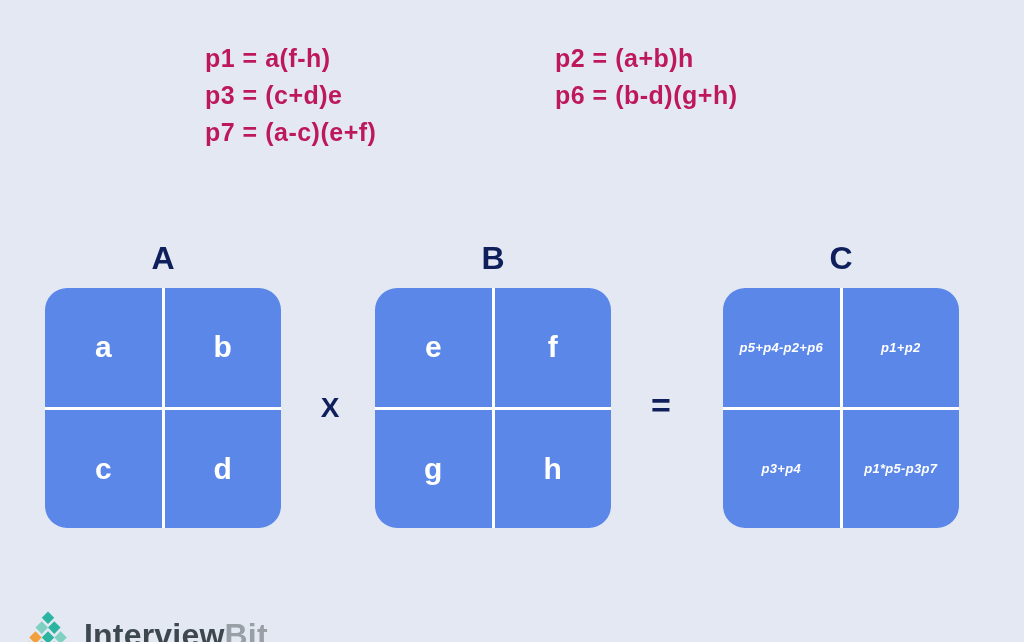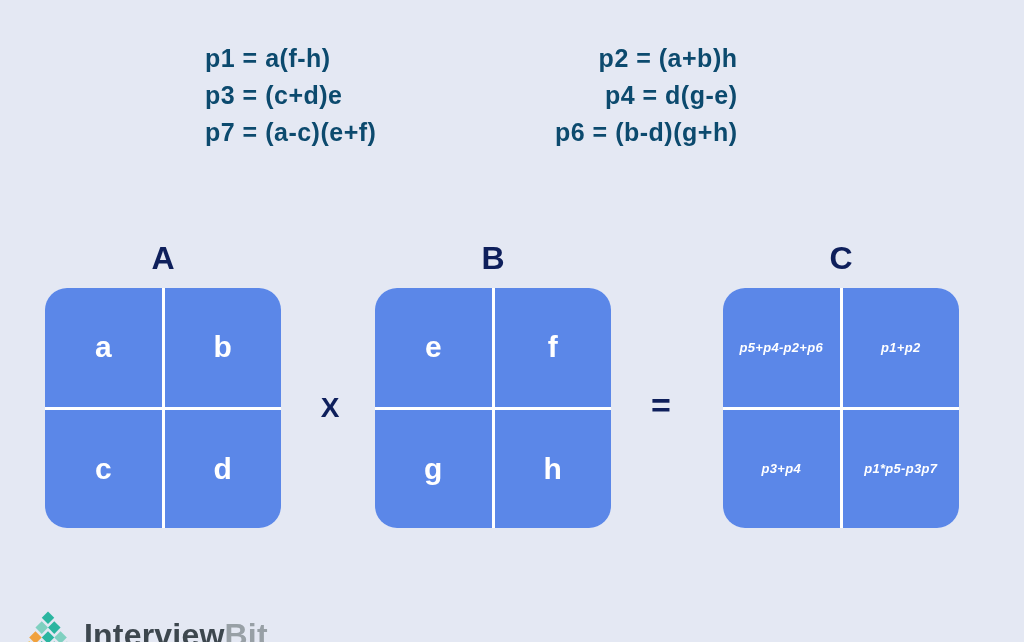--- a/index.html
+++ b/index.html
@@ -12,29 +12,29 @@
     width: 1024px;
     height: 642px;
     background: #e4e8f3;
     font-family: "Liberation Sans", sans-serif;
     overflow: hidden;
   }
   
   .formulas {
     position: absolute;
     top: 40px;
-    color: #0c4a6e;
+    color: #be185d;
     font-weight: bold;
     font-size: 25px;
     line-height: 37px;
     letter-spacing: 0.5px;
     white-space: nowrap;
   }
   .formulas.left  { left: 205px; }
-  .formulas.right { left: 555px; text-align: right; }
+  .formulas.right { left: 555px; }
 
   
   .matrix-label {
     position: absolute;
     top: 240px;
     width: 236px;
     text-align: center;
     color: #0e1f5b;
     font-weight: bold;
     font-size: 32px;
@@ -108,21 +108,20 @@
 
 <div class="canvas">
 
   <div class="formulas left">
     <div>p1 = a(f-h)</div>
     <div>p3 = (c+d)e</div>
     <div>p7 = (a-c)(e+f)</div>
   </div>
   <div class="formulas right">
     <div>p2 = (a+b)h</div>
-    <div>p4 = d(g-e)</div>
     <div>p6 = (b-d)(g+h)</div>
   </div>
 
   <div class="matrix-label a">A</div>
   <div class="matrix-label b">B</div>
   <div class="matrix-label c">C</div>
 
   <div class="matrix a">
     <div class="grid">
       <div class="cell big">a</div>

